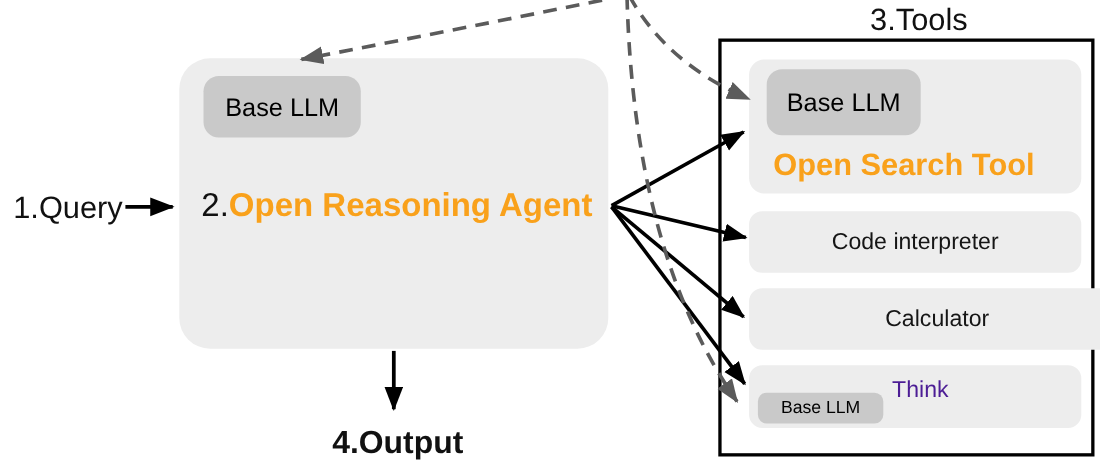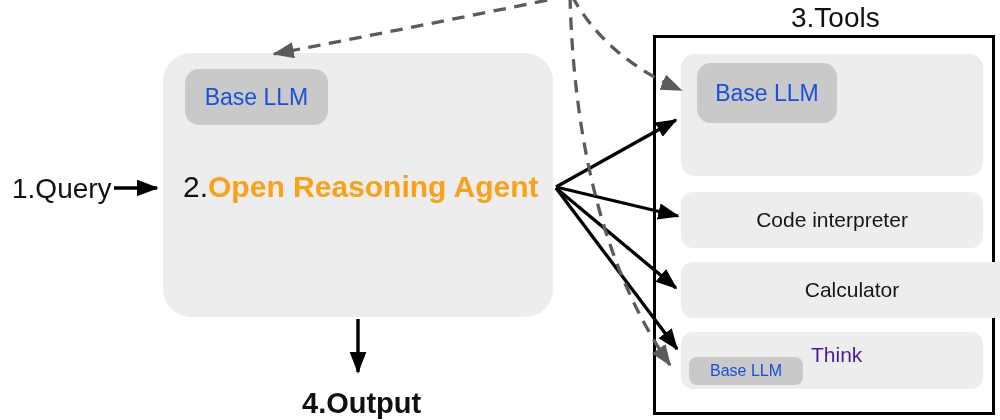--- a/index.html
+++ b/index.html
@@ -7,21 +7,21 @@
     position:relative; width:1000px; height:420px; background:#ffffff;
     font-family:"Liberation Sans","DejaVu Sans",sans-serif; color:#111111;
     overflow:hidden;
   }
   .abs { position:absolute; }
   .label { font-size:28px; color:#111111; white-space:nowrap; line-height:1.1;text-align:right; }
   .panel { background:#EDEDED; }
   .chip {
     background:#C9C9C9; border-radius:14px;
     display:flex; align-items:center; justify-content:center;
-    font-size:23px; color:#1d4ed8; white-space:nowrap;
+    font-size:23px; color:#000000; white-space:nowrap;
   }
   .tool-item {
     background:#EDEDED; border-radius:12px;
     display:flex; align-items:center; justify-content:center;
     font-size:21px; color:#161616; white-space:nowrap;
   }
   .orange { color:#F9A11B; font-weight:bold; }
 
   
   #query-label  { left:12px;  top:174px; }
@@ -64,20 +64,21 @@
   <div id="output-label" class="abs label">4.Output</div>
 
   <div id="tools-title" class="abs label">3.Tools</div>
 
   <div id="tools-panel" class="abs">
 
     <div id="search-tool-box" class="abs panel">
       <div id="search-chip" class="abs chip">
         <span>Base LLM</span>
       </div>
+      <div id="search-title" class="abs orange">Open Search Tool</div>
     </div>
 
     <div id="code-box" class="abs tool-item">
       <span>Code interpreter</span>
     </div>
 
     <div id="calc-box" class="abs tool-item">
       <span>Calculator</span>
     </div>
 

